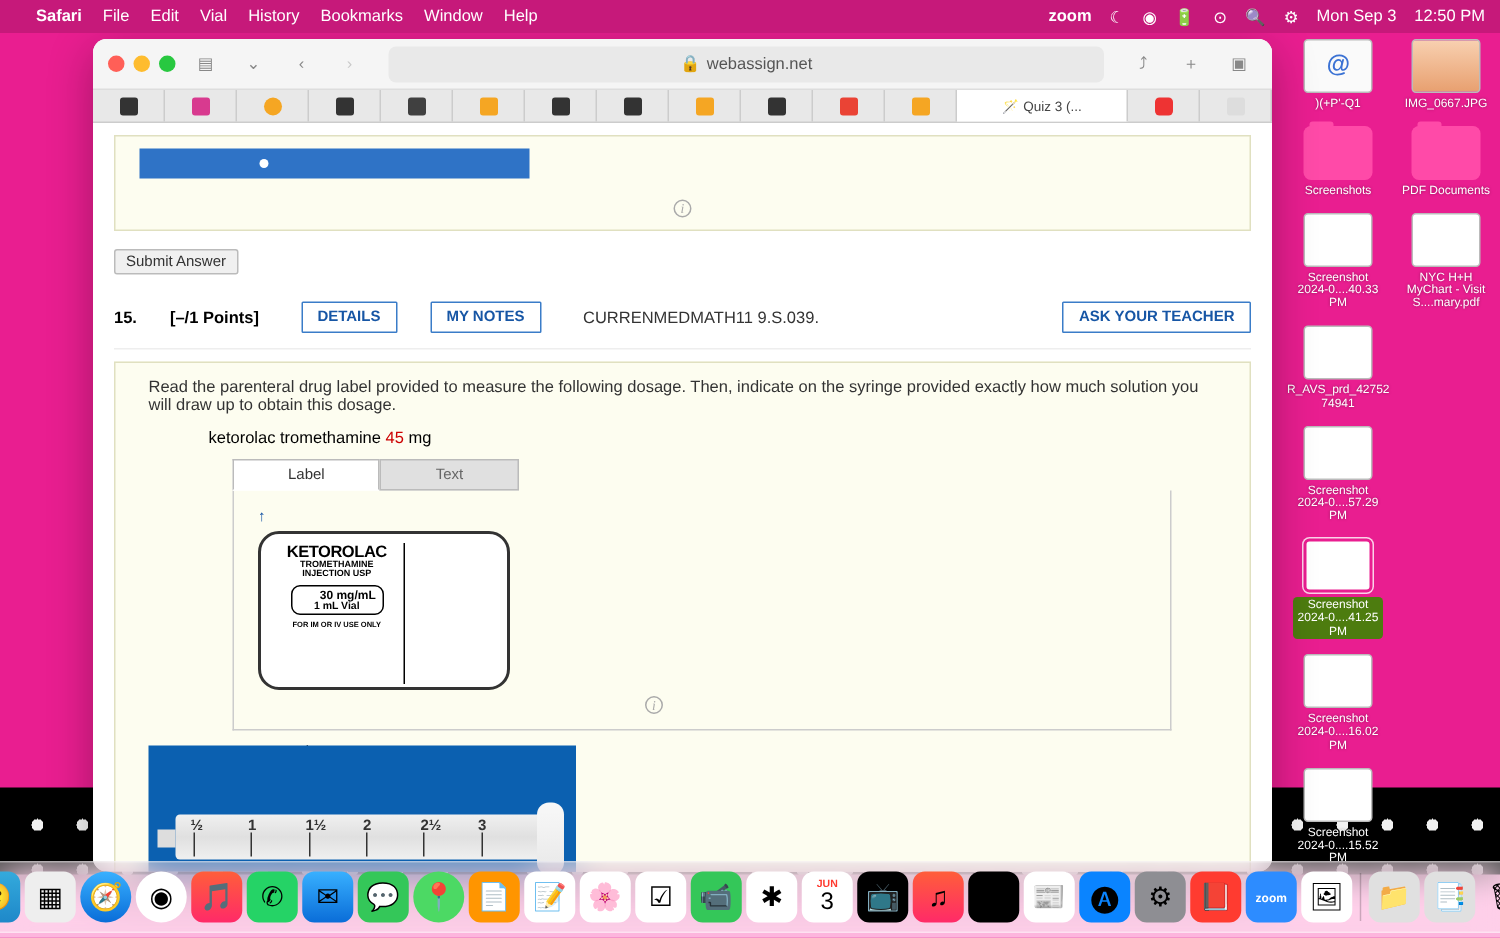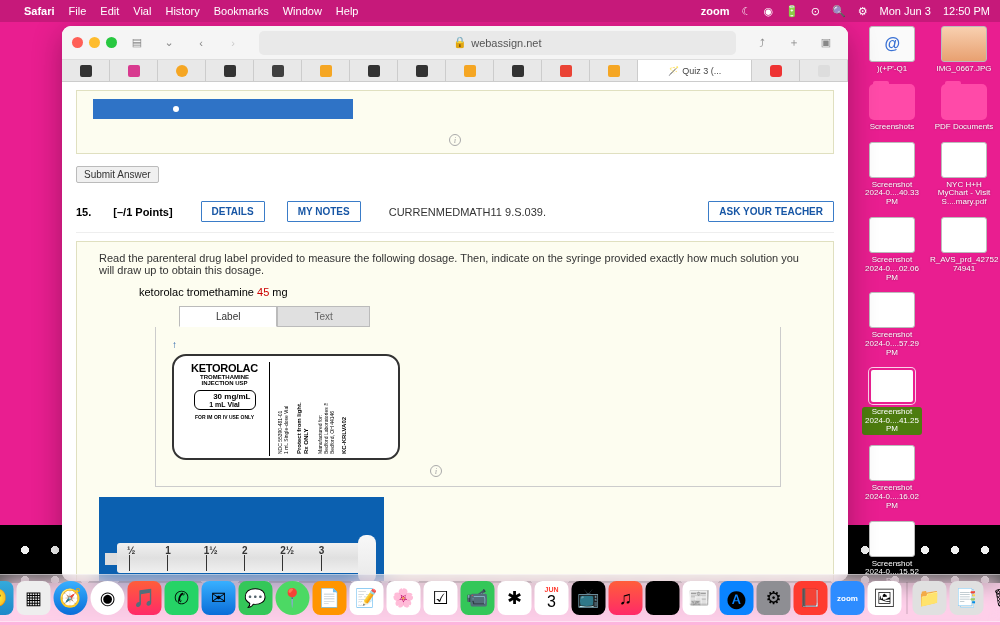--- a/index.html
+++ b/index.html
@@ -62,24 +62,24 @@
     .q-ref { font-size: 11px; color: #333; margin-left: 6px; }
     .q-ask { margin-left: auto; }
     
     .q-body { background: #fdfdf0; border: 1px solid #e0e0c0; padding: 10px 22px 14px; }
     .q-text { font-size: 11px; color: #333; margin-bottom: 10px; }
     .dosage { font-size: 11px; margin-left: 40px; margin-bottom: 8px; }
     .dosage .amt { color: #c00; }
     
     .tabs { display: flex; margin-left: 56px; }
     .ctab { padding: 4px 36px; font-size: 10px; border: 1px solid #bbb; background: #e0e0e0; color: #666; }
-    .ctab.active { background: white; border-bottom-color: white; color: #333; margin-left: 24px; }
+    .ctab.active { background: white; border-bottom-color: white; color: #333; }
     .tab-content { border: 1px solid #ccc; border-top: none; margin-left: 56px; margin-right: 30px; padding: 12px 8px 8px; }
     
-    .label-img { width: 228px; height: 106px; background: white; border: 2px solid #333; border-radius: 14px; margin: 4px 0 0 8px; padding: 6px; position: relative; }
+    .label-img { width: 168px; height: 106px; background: white; border: 2px solid #333; border-radius: 14px; margin: 4px 0 0 8px; padding: 6px; position: relative; }
     .label-left { display: inline-block; width: 90px; vertical-align: top; text-align: center; border-right: 1px solid #000; height: 94px; }
     .label-left .brand { font-size: 11px; font-weight: 900; letter-spacing: -0.3px; }
     .label-left .sub { font-size: 6px; font-weight: 700; }
     .label-left .box { border: 1.5px solid #000; border-radius: 6px; padding: 1px 4px; margin: 4px auto; width: 62px; }
     .label-left .box .l1 { font-size: 8px; font-weight: 900; text-align: right; }
     .label-left .box .l2 { font-size: 7px; font-weight: 900; }
     .label-left .foot { font-size: 5px; font-weight: 700; margin-top: 2px; }
     .label-right { display: inline-block; width: 94px; vertical-align: top; padding-left: 2px; }
     .vert { writing-mode: vertical-rl; transform: rotate(180deg); font-size: 5px; display: inline-block; height: 92px; line-height: 1.2; margin: 0 1px; text-align: left; }
     .vert.b { font-weight: 700; font-size: 6px; }
@@ -112,21 +112,21 @@
   <span class="menubar-item">Window</span>
   <span class="menubar-item">Help</span>
   <div class="menubar-right">
     <span style="font-weight:700">zoom</span>
     <span>☾</span>
     <span>◉</span>
     <span>🔋</span>
     <span>⊙</span>
     <span>🔍</span>
     <span>⚙</span>
-    <span>Mon Jun 3</span>
+    <span>Mon Sep 3</span>
     <span>12:50 PM</span>
   </div>
 </div>
 
 <div class="desktop">
   <div class="bottom-band"></div>
   <div class="bottom-pink"></div>
 
   <div class="desktop-icons">
     <div class="icon-row">
@@ -153,24 +153,20 @@
       <div class="desktop-icon">
           <div class="thumb"></div>
           <div class="label">Screenshot 2024-0....40.33 PM</div>
         </div>
       <div class="desktop-icon">
           <div class="thumb"></div>
           <div class="label">NYC H+H MyChart - Visit S....mary.pdf</div>
         </div>
     </div>
     <div class="icon-row">
-      <div class="desktop-icon">
-          <div class="thumb"></div>
-          <div class="label">Screenshot 2024-0....02.06 PM</div>
-        </div>
       <div class="desktop-icon">
           <div class="thumb"></div>
           <div class="label">R_AVS_prd_42752 74941</div>
         </div>
     </div>
     <div class="icon-row">
       <div class="desktop-icon">
           <div class="thumb"></div>
           <div class="label">Screenshot 2024-0....57.29 PM</div>
         </div>

